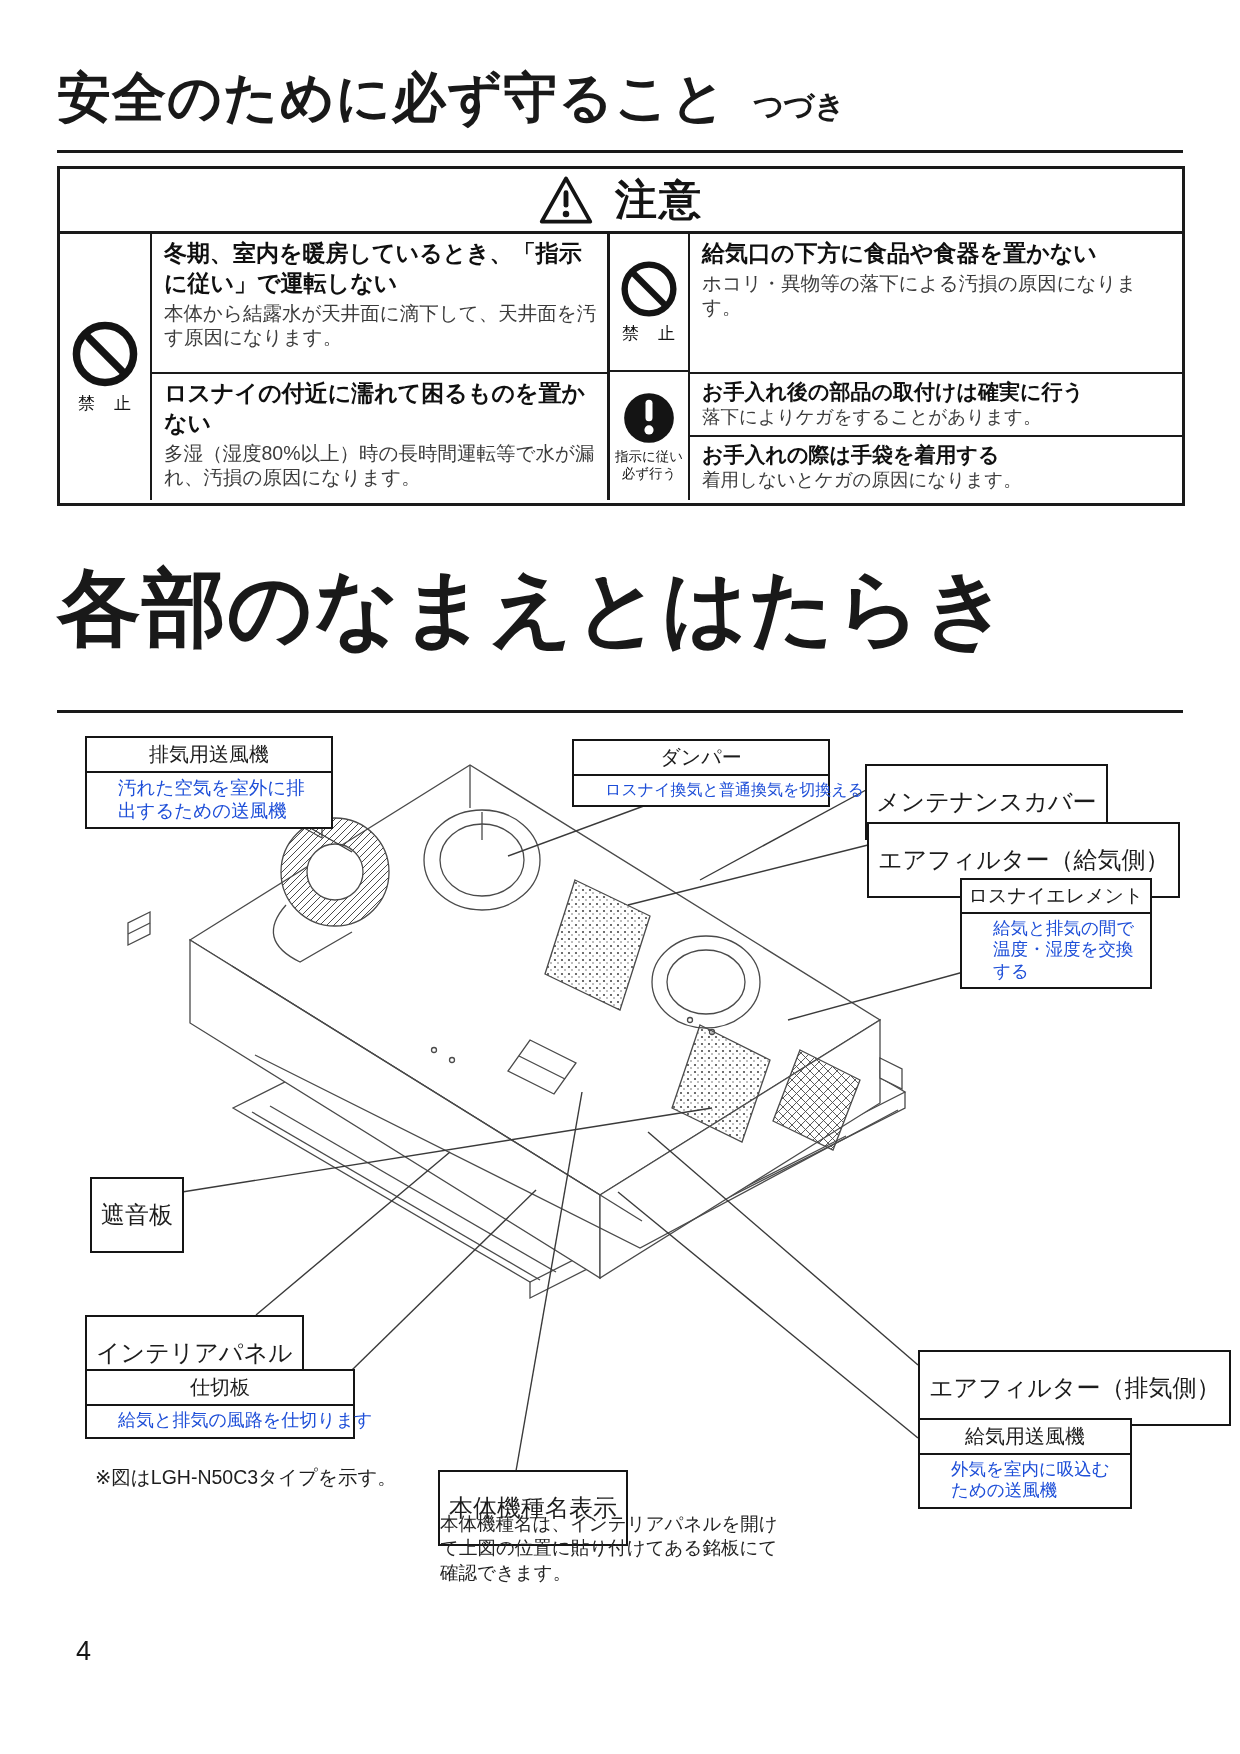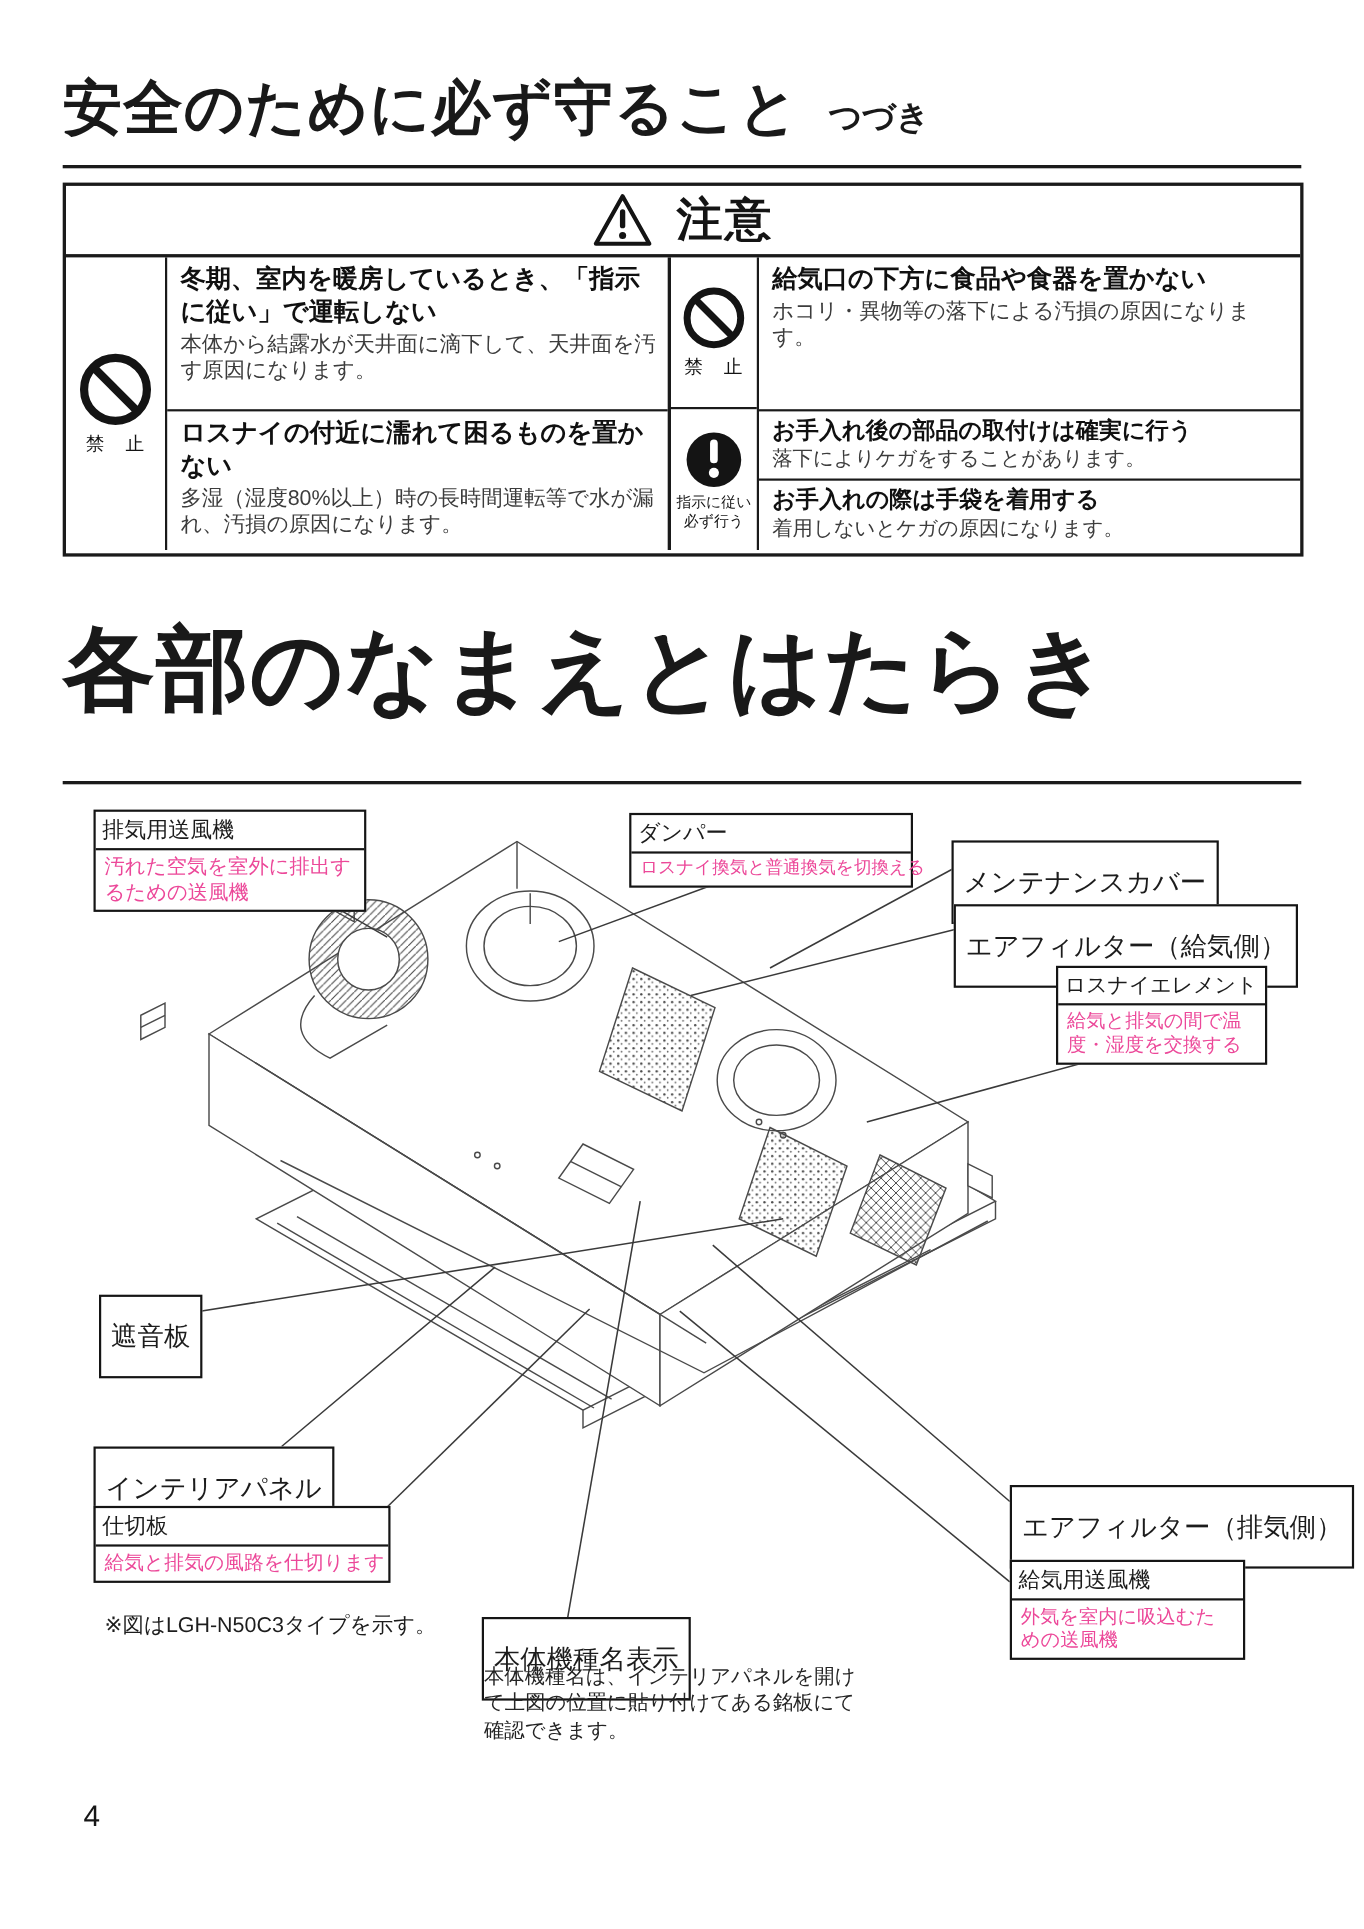--- a/index.html
+++ b/index.html
@@ -33,22 +33,22 @@
   .t-body{font-size:19.5px;line-height:1.25;color:#3c3c3c;margin-top:2px;}
   .t-body-sm{font-size:18.5px;line-height:1.2;color:#3c3c3c;margin-top:1px;}
 
   
   .h2{position:absolute;left:57px;top:552px;font-size:84px;font-weight:bold;letter-spacing:1px;color:#191919;white-space:nowrap;}
   .rule2{position:absolute;left:57px;top:710px;width:1126px;height:0;border-top:3px solid #1a1a1a;}
 
   
   .diagram-svg{position:absolute;left:0;top:720px;width:1240px;height:830px;z-index:1;}
   .co{position:absolute;border:2px solid #151515;background:#fff;z-index:2;box-sizing:border-box;}
-  .co-hd{font-size:20px;color:#1c1c1c;text-align:left;padding:3px 6px;border-bottom:2px solid #151515;white-space:nowrap;}
-  .co-bd{font-size:18.5px;color:#ec4899;line-height:1.22;padding:4px 8px 5px 8px;}
+  .co-hd{font-size:20px;color:#1c1c1c;text-align:center;padding:3px 6px;border-bottom:2px solid #151515;white-space:nowrap;}
+  .co-bd{font-size:18.5px;color:#1d4ed8;line-height:1.22;padding:4px 8px 5px 8px;margin-left:23px;}
   .co-single{font-size:24px;color:#1c1c1c;padding:20px 9px;white-space:nowrap;}
   .co-center{text-align:center;}
   .fig-note{position:absolute;left:95px;top:1464px;font-size:19.5px;color:#1d1d1d;z-index:2;}
   .model-note{position:absolute;left:440px;top:1512px;width:350px;font-size:18.5px;line-height:1.32;color:#242424;z-index:2;}
   .page-num{position:absolute;left:76px;top:1636px;font-size:27px;color:#161616;}
   svg{display:block;}
 </style>
 </head>
 <body>
 

